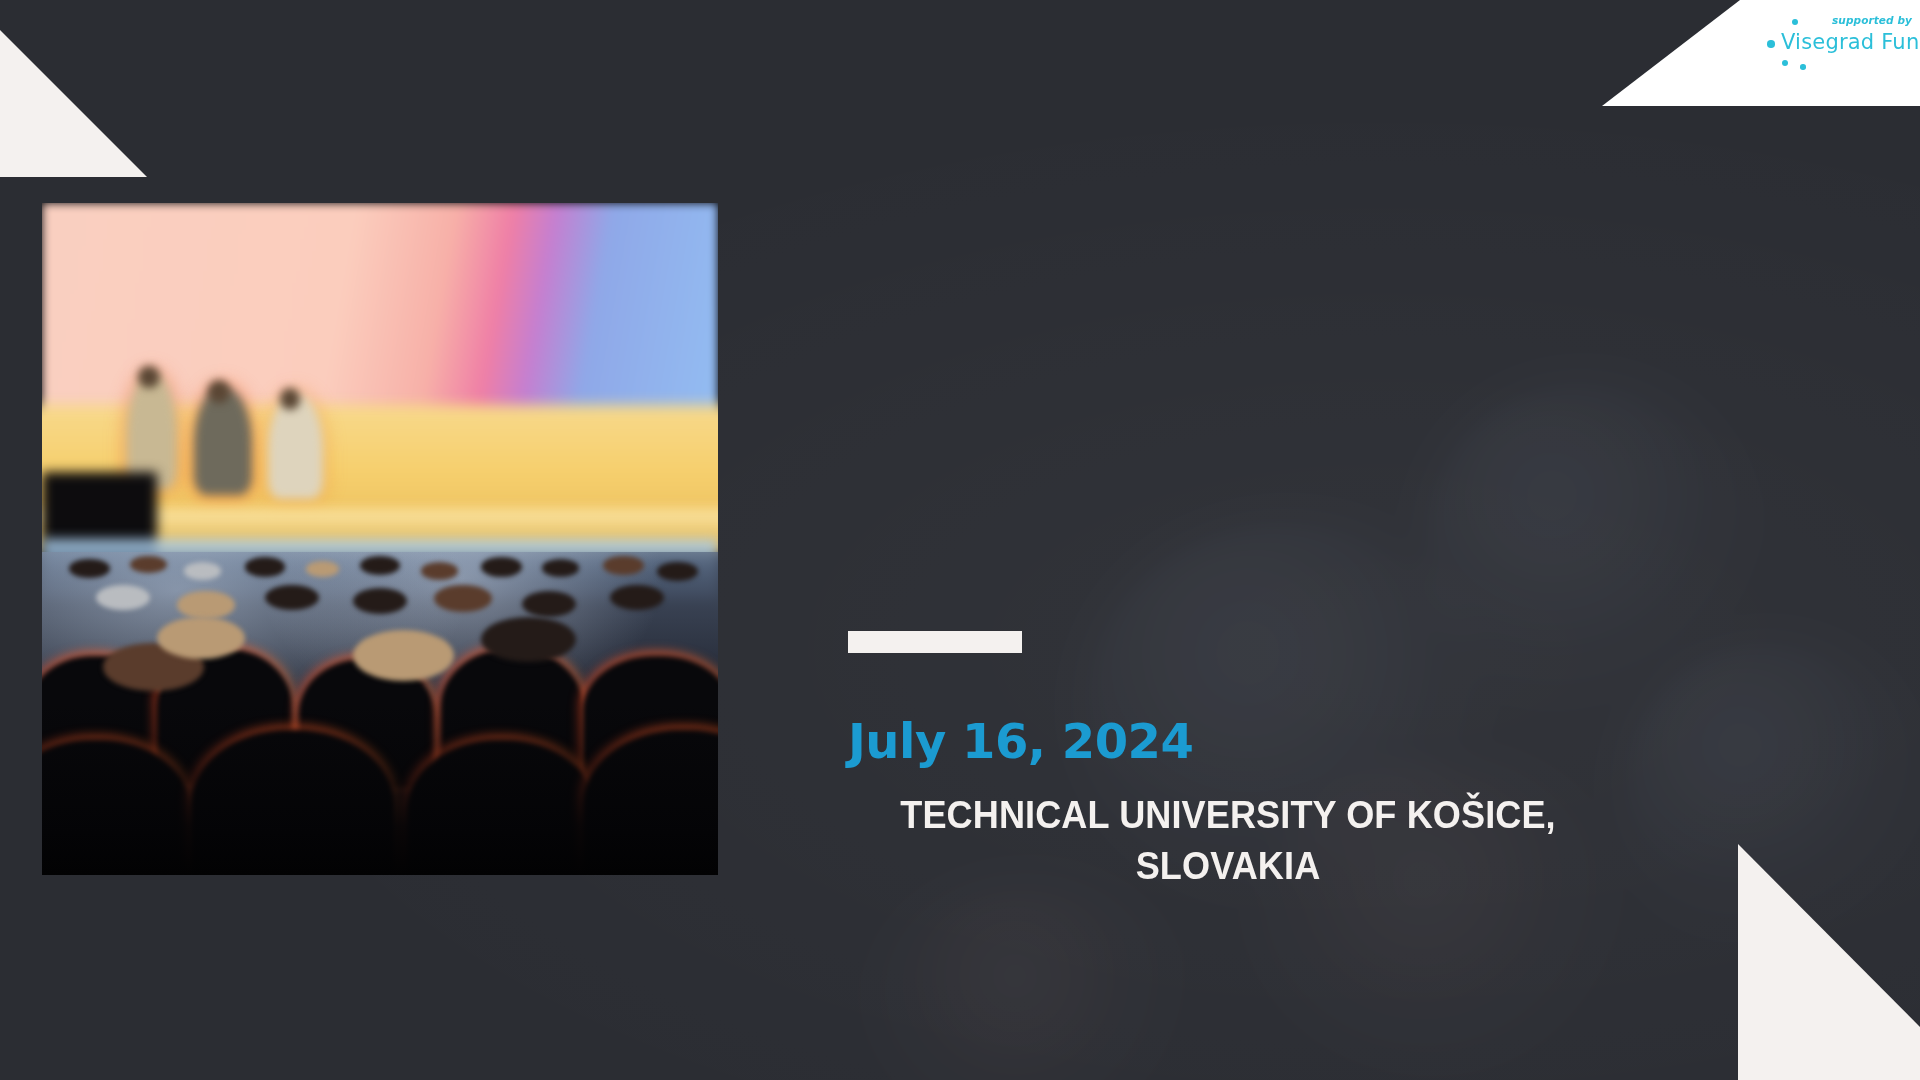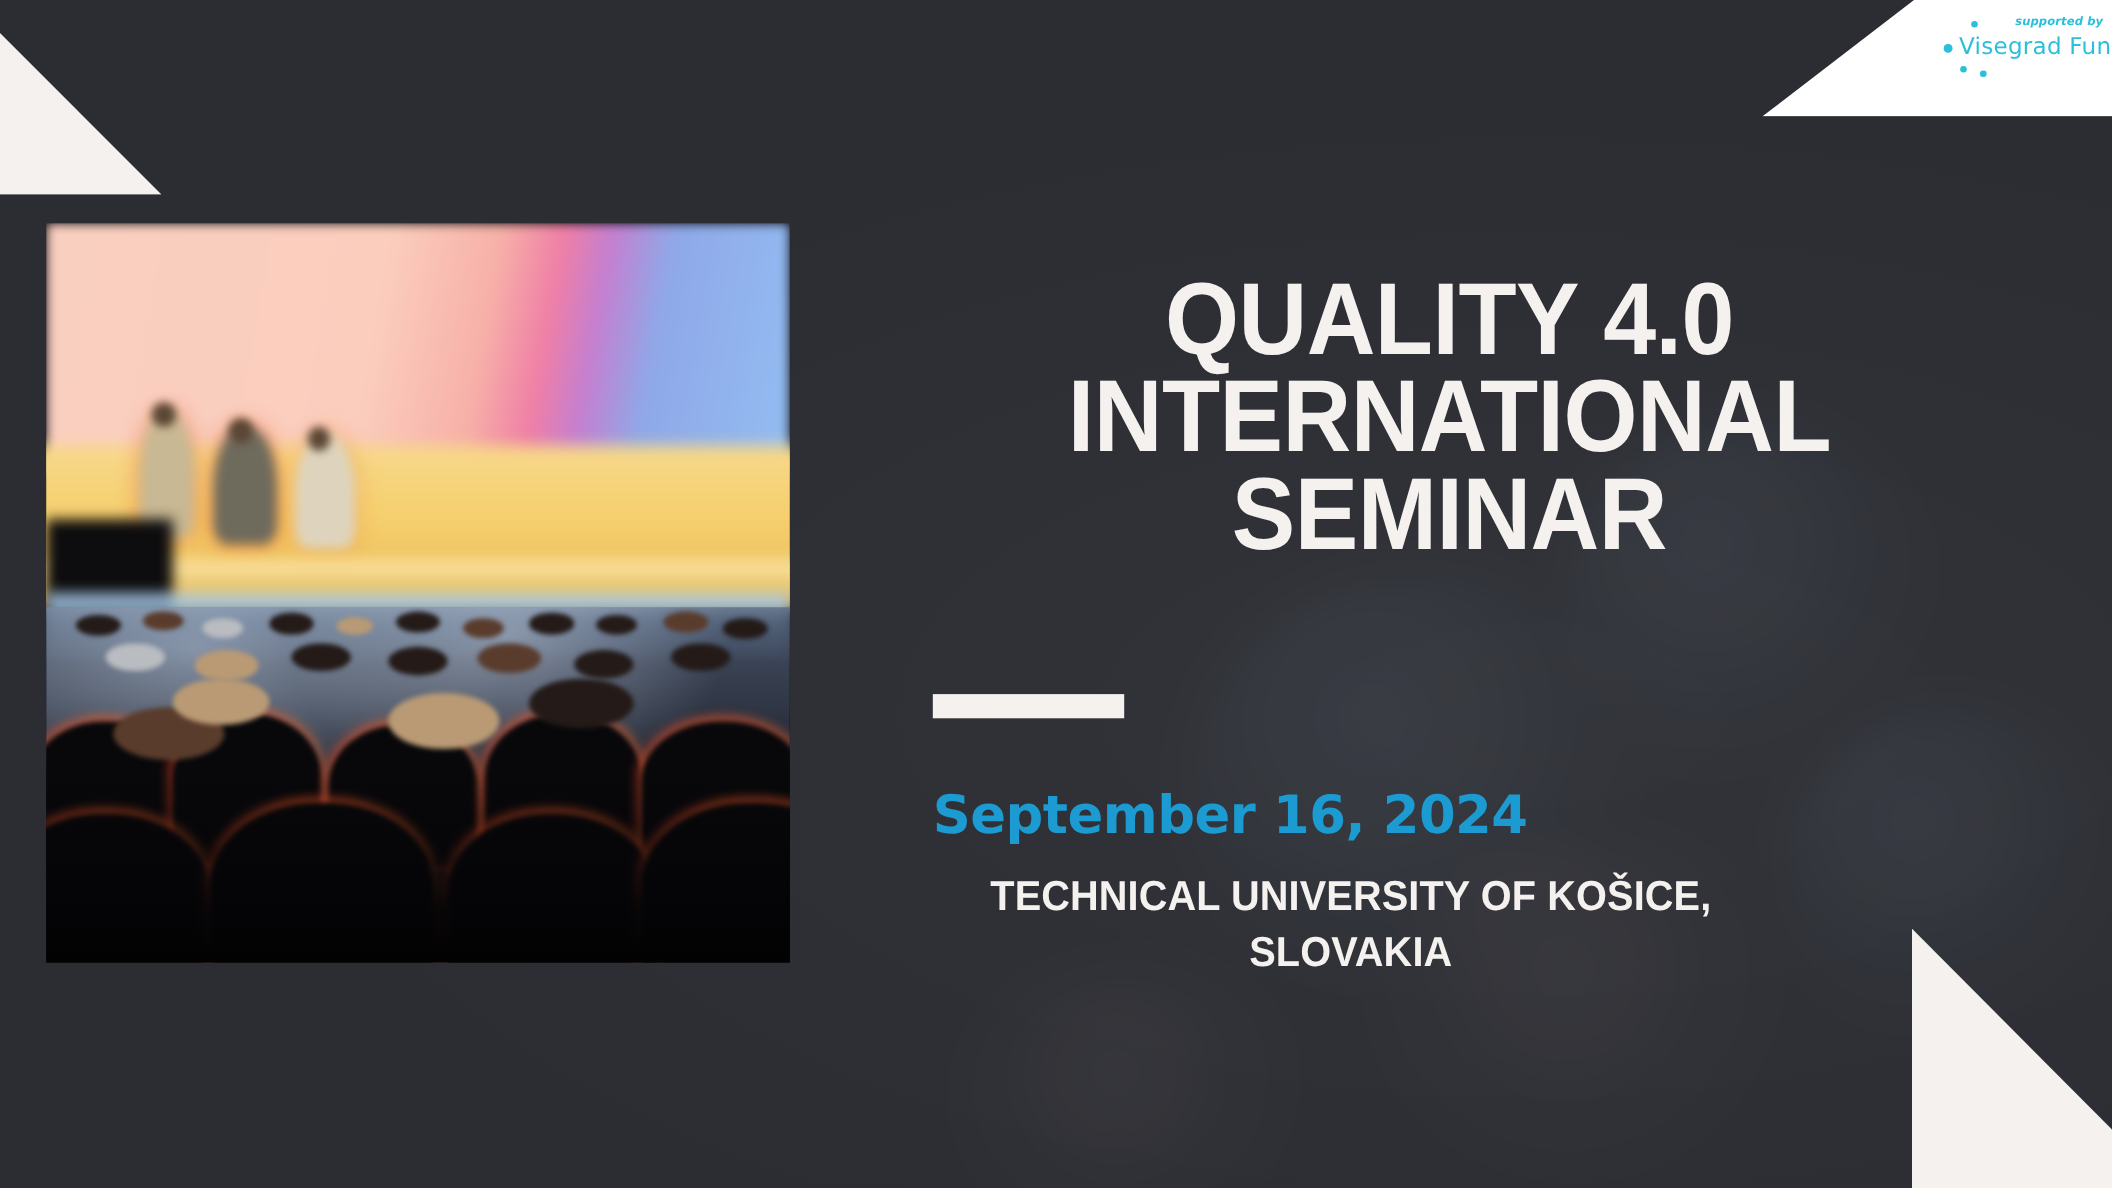--- a/index.html
+++ b/index.html
@@ -333,24 +333,19 @@
 
       <div class="seat" style="left:-6%; top:58%; width:28%; height:52%;"></div>
       <div class="seat" style="left:22%; top:55%; width:30%; height:55%;"></div>
       <div class="seat" style="left:54%; top:58%; width:28%; height:52%;"></div>
       <div class="seat" style="left:80%; top:55%; width:30%; height:55%;"></div>
     </div>
 
     <div class="photo-fade-bottom"></div>
   </div>
 
-  <div class="title-block">
-    <h1 class="slide-title">QUALITY 4.0
-INTERNATIONAL
-SEMINAR</h1>
-  </div>
 
   <div class="accent-bar"></div>
 
-  <p class="date-line">September 16, 2024</p>
+  <p class="date-line">July 16, 2024</p>
   <p class="venue-line">TECHNICAL UNIVERSITY OF KOŠICE, SLOVAKIA</p>
 
 </div>
 
 </body></html>

